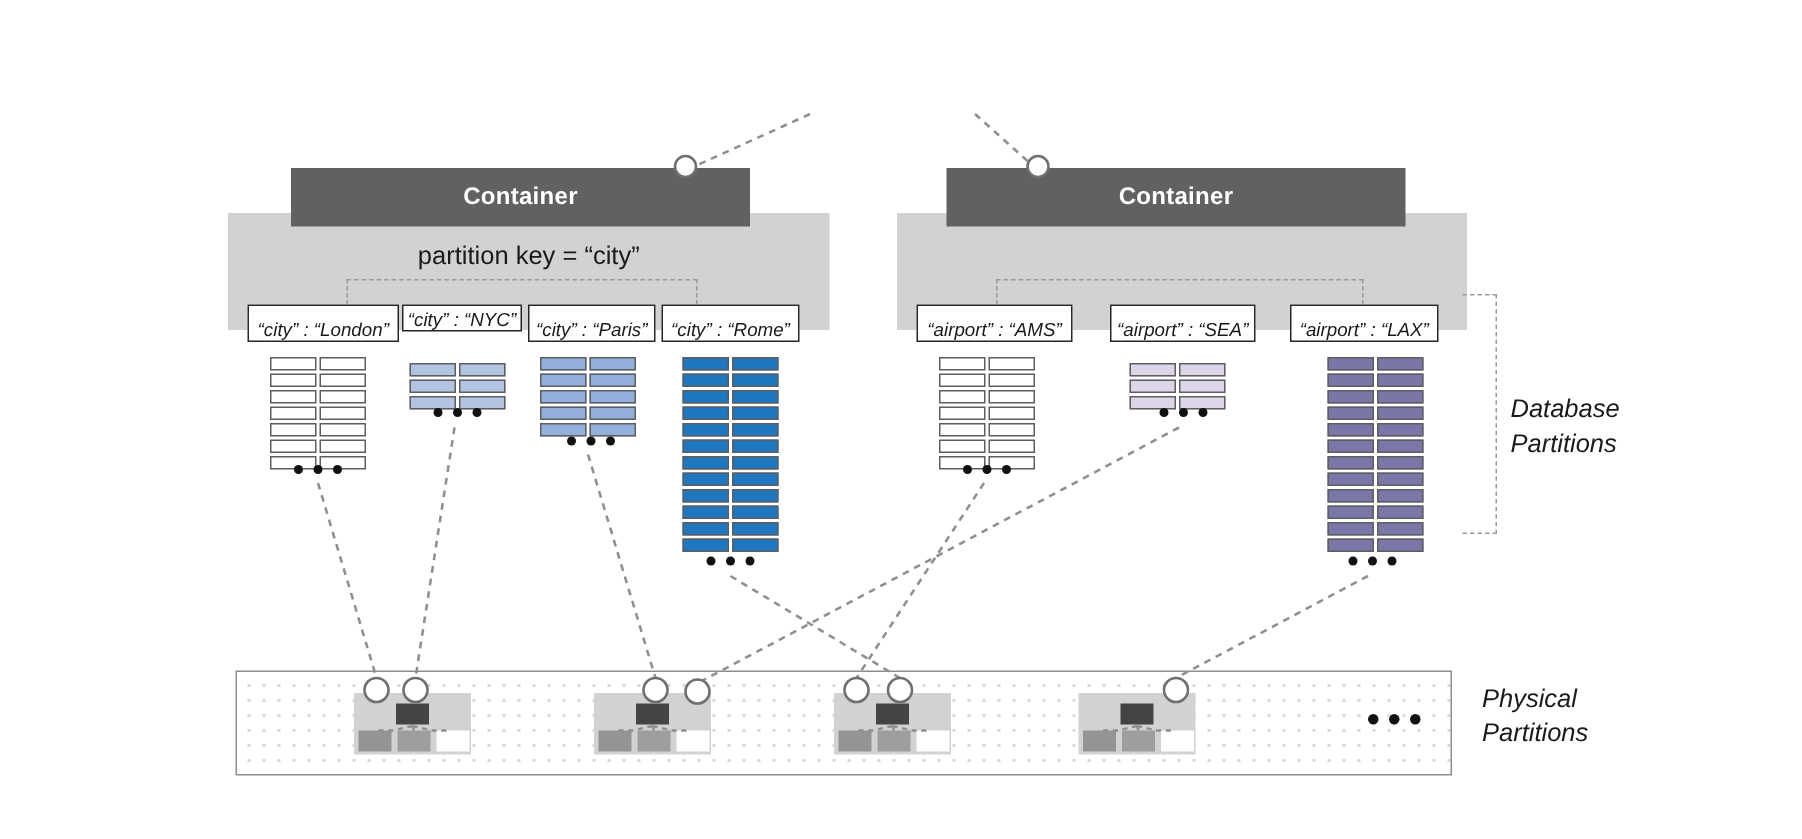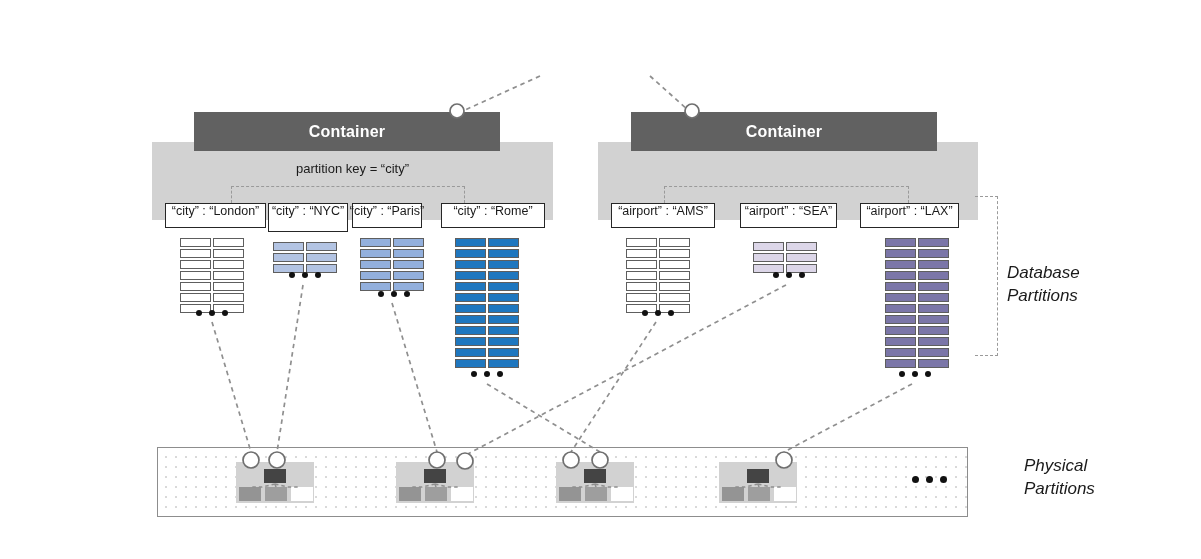--- a/index.html
+++ b/index.html
@@ -16,35 +16,35 @@
     position:absolute;background:#616161;color:#fff;
     display:flex;align-items:center;justify-content:center;
     font-size:16px;font-weight:bold;letter-spacing:.2px;
   }
 
   
   .band{position:absolute;background:#d2d2d2;}
 
   
   .pkcaption{
-    position:absolute;text-align:center;font-size:13px;color:#1a1a1a;
+    position:absolute;text-align:center;font-size:17px;color:#1a1a1a;
     white-space:nowrap;
   }
 
   
   .bracket{
     position:absolute;border:1px dashed #9a9a9a;border-bottom:none;
     background:transparent;
   }
 
   
   .keybox{
     position:absolute;background:#ffffff;border:1px solid #262626;
-    display:flex;align-items:flex-start;justify-content:center;
-    font-size:12.5px;color:#1a1a1a;white-space:nowrap;box-sizing:border-box;
+    display:flex;align-items:flex-end;justify-content:center;
+    font-size:12.5px;color:#1a1a1a;white-space:nowrap;box-sizing:border-box;font-style:italic;
   }
 
   
   .stack{position:absolute;display:flex;gap:2px;}
   .col{display:flex;flex-direction:column;gap:2px;}
   .cell{width:31px;height:9px;box-sizing:border-box;border:1px solid #5e5e5e;}
 
   
   .dots{position:absolute;display:flex;gap:7px;align-items:center;}
   .dots i{display:block;width:6px;height:6px;border-radius:50%;background:#111;}
@@ -90,27 +90,27 @@
     <span>Container</span>
   </div>
   <div class="pkcaption" style="left:152px;top:161px;width:401px;">
     <span>partition key = “city”</span>
   </div>
   <div class="bracket" style="left:231px;top:186px;width:232px;height:16px;"></div>
 
   <div class="keybox" style="left:165px;top:203px;width:101px;height:25px;">
     <span>“city” : “London”</span>
   </div>
-  <div class="keybox" style="left:268px;top:203px;width:80px;height:29px;">
+  <div class="keybox" style="left:268px;top:203px;width:80px;height:18px;">
     <span>“city” : “NYC”</span>
   </div>
-  <div class="keybox" style="left:352px;top:203px;width:70px;height:25px;">
+  <div class="keybox" style="left:352px;top:203px;width:85px;height:25px;">
     <span>“city” : “Paris”</span>
   </div>
-  <div class="keybox" style="left:441px;top:203px;width:104px;height:25px;">
+  <div class="keybox" style="left:441px;top:203px;width:92px;height:25px;">
     <span>“city” : “Rome”</span>
   </div>
 
   <div class="stack" style="left:180px;top:238px;">
       <div class="col">
         <div class="cell" style="background: rgb(255, 255, 255);"></div>
         <div class="cell" style="background: rgb(255, 255, 255);"></div>
         <div class="cell" style="background: rgb(255, 255, 255);"></div>
         <div class="cell" style="background: rgb(255, 255, 255);"></div>
         <div class="cell" style="background: rgb(255, 255, 255);"></div>
@@ -336,21 +336,21 @@
   <div class="ppleaf g1" style="left:722px;top:487px;width:22px;height:14px;"></div>
   <div class="ppleaf g2" style="left:748px;top:487px;width:22px;height:14px;"></div>
   <div class="ppleaf w" style="left:774px;top:487px;width:22px;height:14px;"></div>
 
   <div class="dots big" style="left:912px;top:476px;">
     <i></i>
       <i></i>
       <i></i>
   </div>
 
-  <div class="sidelabel" style="left:1024px;top:455px;">
+  <div class="sidelabel" style="left:988px;top:455px;">
     <div>Physical</div>
     <div>Partitions</div>
   </div>
 
   <svg class="conn" viewBox="0 0 1201 559">
 
     <path class="dl" d="M 540 76 L 465 110"></path>
     <path class="dl" d="M 650 76 L 688 110"></path>
     <circle class="knob" cx="457" cy="111" r="7"></circle>
     <circle class="knob" cx="692" cy="111" r="7"></circle>

